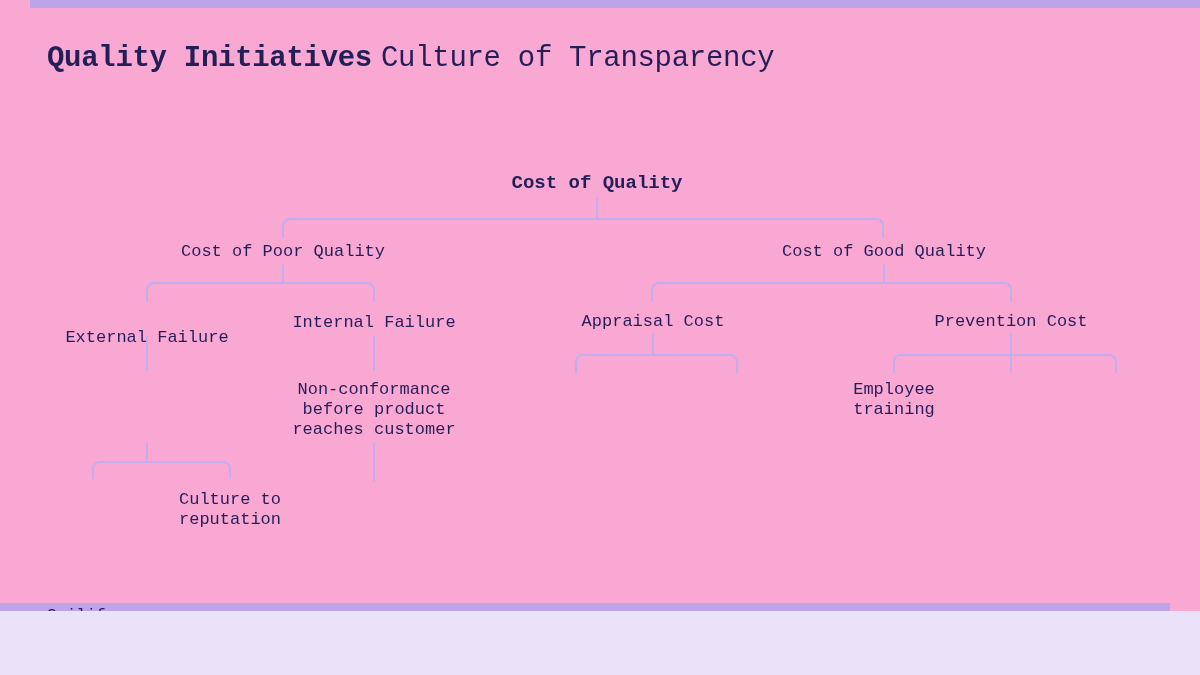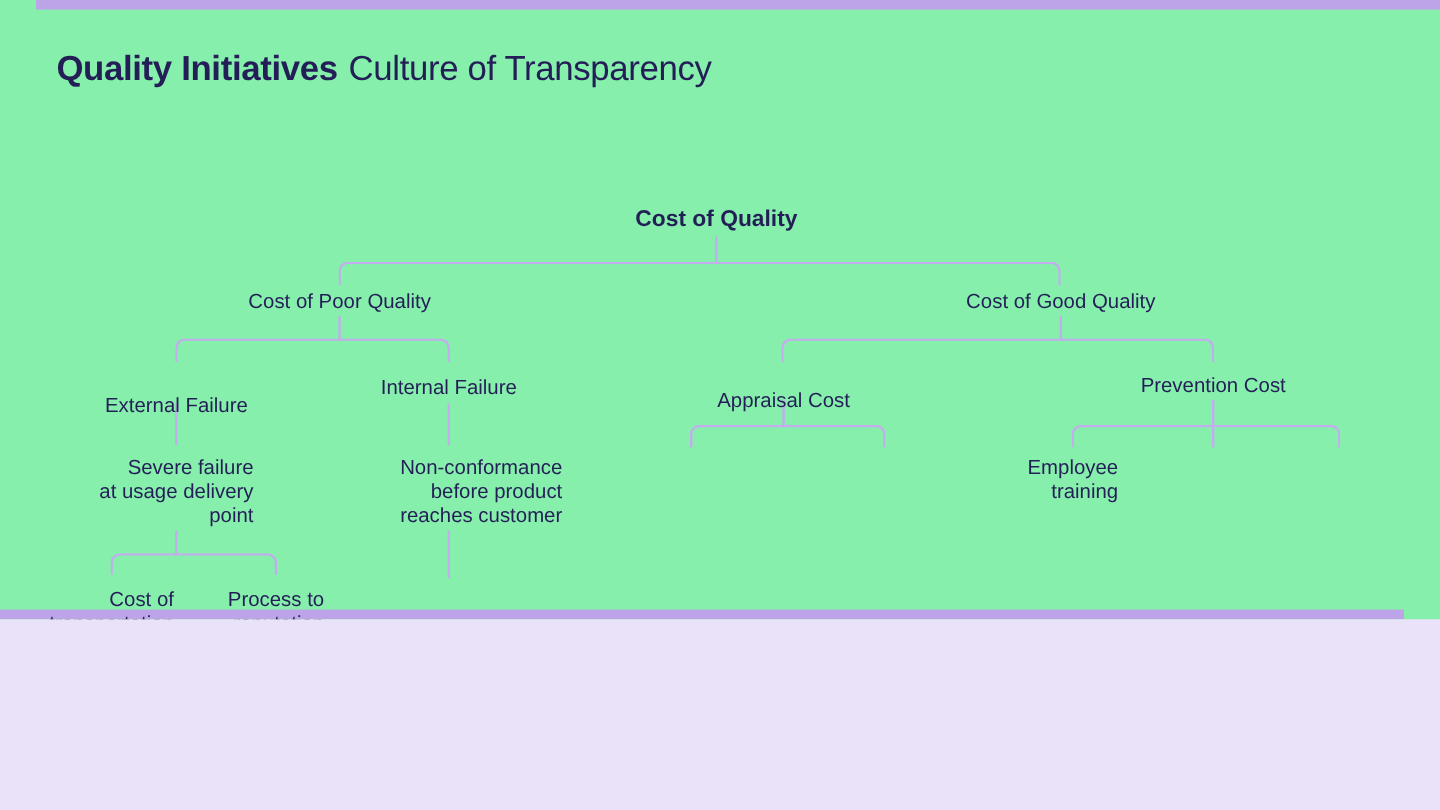--- a/index.html
+++ b/index.html
@@ -2,59 +2,60 @@
 <html><head>
 <meta charset="utf-8">
 <style>
   html,body{margin:0;padding:0;}
   body{
     font-family:"Liberation Sans","DejaVu Sans",sans-serif;
     background:#e9e2f8;
   }
   #canvas{
     position:relative;
-    width:1200px;height:516px;
-    background:#86efac;
+    width:1200px;height:611px;
+    background:#f9a8d4;
     overflow:hidden;
     color:#241e57;
+    font-family:Liberation Mono, monospace;
   }
   
   .band{position:absolute;height:8px;background:#bda4e8;}
   #band-top{top:0;left:30px;right:0;}
   #band-bottom{bottom:0;left:0;width:1170px;}
 
   
   #header{position:absolute;left:47px;top:42px;font-size:29px;letter-spacing:-0.3px;white-space:nowrap;}
   #header .t-bold{font-weight:700;}
   #header .t-reg{font-weight:400;margin-left:9px;}
 
   
   #logo{position:absolute;left:47px;top:607px;font-size:16px;font-weight:500;letter-spacing:0.2px;}
 
   
   .node{
     position:absolute;
     transform:translateX(-50%);
-    text-align:right;
+    text-align:center;
     white-space:pre-line;
     font-size:17px;
     line-height:20px;
     color:#241e57;
   }
   .node.root{font-size:19px;font-weight:700;line-height:22px;}
 
   #n-root{left:597px;top:172px;}
   #n-poor{left:283px;top:242px;}
   #n-good{left:884px;top:242px;}
   #n-external{left:147px;top:328px;}
   #n-internal{left:374px;top:313px;}
-  #n-appraisal{left:653px;top:312px;margin-top:12px;}
+  #n-appraisal{left:653px;top:312px;}
   #n-prevention{left:1011px;top:312px;}
   #n-severe{left:147px;top:380px;}
-  #n-nonconf{left:374px;top:380px;margin-left:27px;}
+  #n-nonconf{left:374px;top:380px;}
   #n-inspection{left:576px;top:380px;}
   #n-calibration{left:737px;top:380px;}
   #n-employee{left:894px;top:380px;}
   #n-process{left:1004px;top:380px;}
   #n-certification{left:1116px;top:380px;}
   #n-costtrans{left:93px;top:490px;}
   #n-damage{left:230px;top:490px;}
   #n-maycause{left:374px;top:490px;}
 
   
@@ -111,29 +112,23 @@
   <div class="bracket" id="c-severe-bracket"></div>
   <div class="vline" id="c-nonconf-line"></div>
 
   <div class="node root" id="n-root">Cost of Quality</div>
   <div class="node" id="n-poor">Cost of Poor Quality</div>
   <div class="node" id="n-good">Cost of Good Quality</div>
   <div class="node" id="n-external">External Failure</div>
   <div class="node" id="n-internal">Internal Failure</div>
   <div class="node" id="n-appraisal">Appraisal Cost</div>
   <div class="node" id="n-prevention">Prevention Cost</div>
-  <div class="node" id="n-severe">Severe failure
-at usage delivery
-point</div>
   <div class="node" id="n-nonconf">Non-conformance
 before product
 reaches customer</div>
   <div class="node" id="n-employee">Employee
 training</div>
-  <div class="node" id="n-costtrans">Cost of
-transportation
-and Storage</div>
-  <div class="node" id="n-damage">Process to
+  <div class="node" id="n-damage">Culture to
 reputation</div>
 
   <div id="logo">Scilife</div>
 
 </div>
 
 </body></html>

